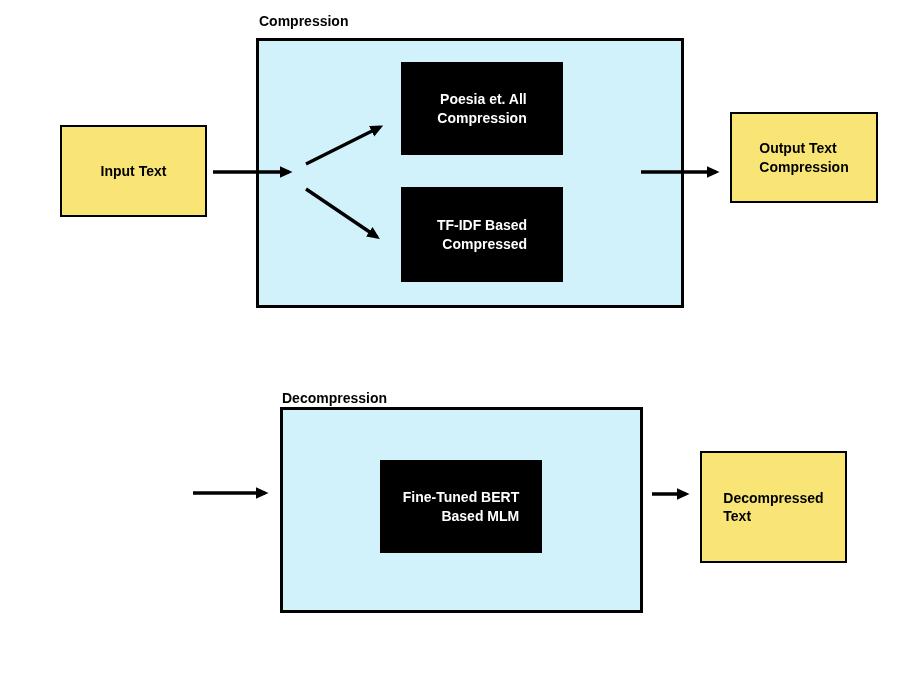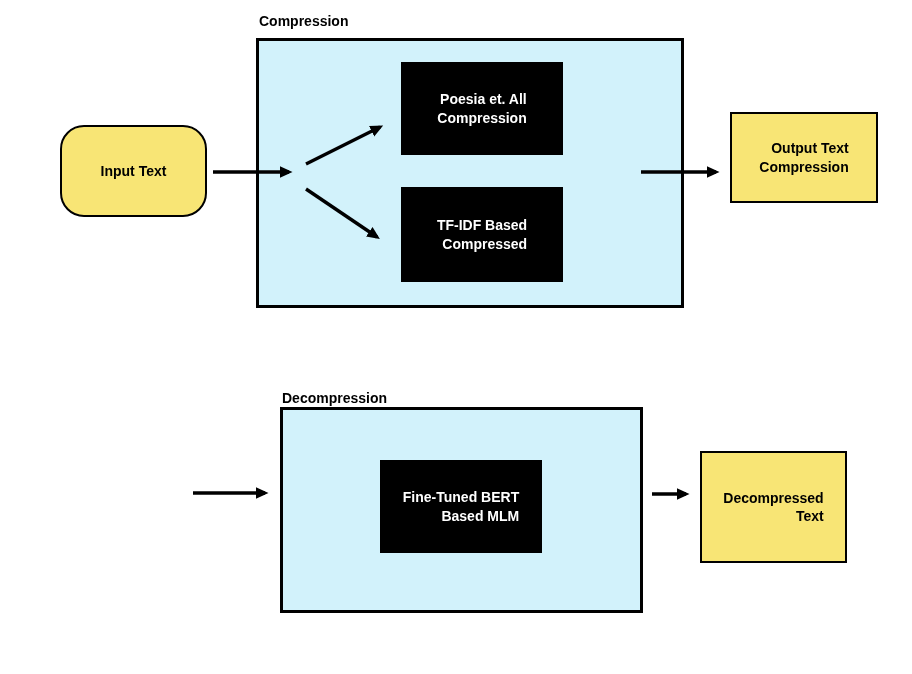--- a/index.html
+++ b/index.html
@@ -59,31 +59,31 @@
     font-size: 14px; font-weight: bold; line-height: 1.32;
     white-space: pre-line;
     z-index: 2;
   }
   .io-box {
     position: absolute;
     background: var(--io-fill);
     border: 2px solid var(--io-border);
     color: var(--io-text);
     display: flex; align-items: center; justify-content: center;
-    text-align: right;
+    text-align: left;
     font-size: 14px; font-weight: bold; line-height: 1.32;
     white-space: pre-line;
     z-index: 2;
   }
   
   .compression-label       { left: 259px; top: 13px; }
   .compression-container   { left: 256px; top: 38px;  width: 428px; height: 270px; }
   .poesia-box              { left: 401px; top: 62px;  width: 162px; height: 93px; }
   .tfidf-box               { left: 401px; top: 187px; width: 162px; height: 95px; }
-  .input-text-box          { left: 60px;  top: 125px; width: 147px; height: 92px; border-radius: 24px; }
+  .input-text-box          { left: 60px;  top: 125px; width: 147px; height: 92px; }
   .output-text-box         { left: 730px; top: 112px; width: 148px; height: 91px; }
   
   .decompression-label     { left: 282px; top: 390px; text-align: right; }
   .decompression-container { left: 280px; top: 407px; width: 363px; height: 206px; }
   .bert-box                { left: 380px; top: 460px; width: 162px; height: 93px; }
   .compressed-input-box    { left: 38px;  top: 447px; width: 147px; height: 91px; }
   .decompressed-text-box   { left: 700px; top: 451px; width: 147px; height: 112px; }
 </style>
 </head>
 <body>

